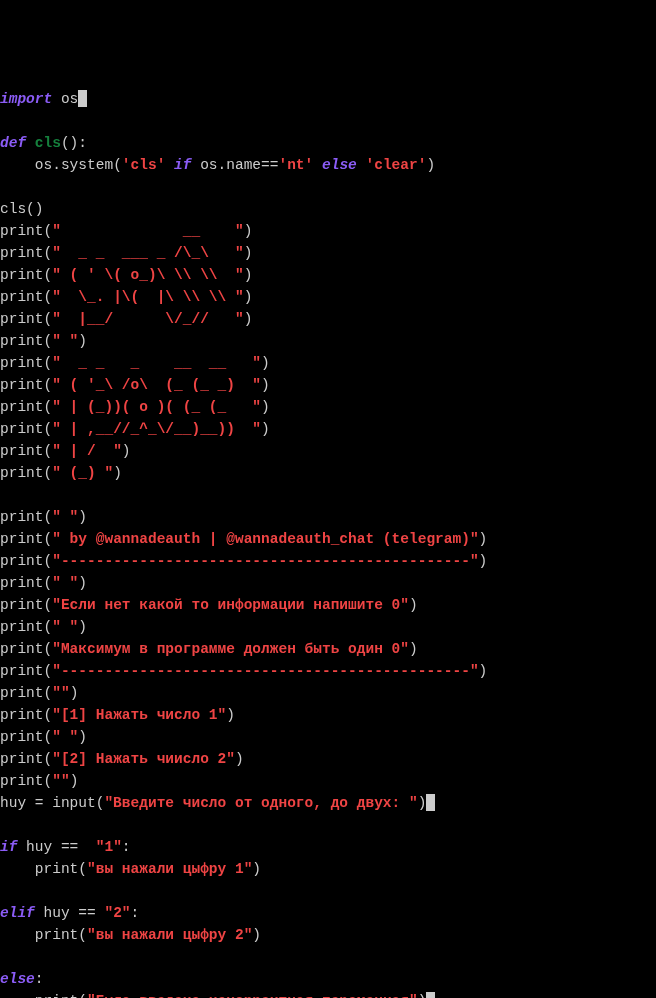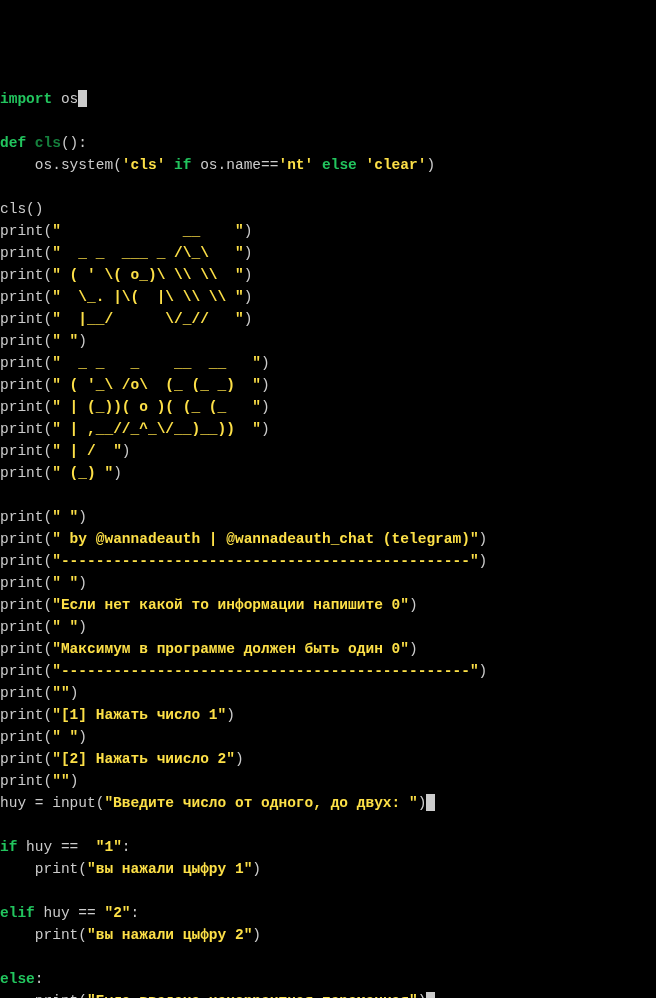--- a/index.html
+++ b/index.html
@@ -17,32 +17,33 @@
       height: 998px;
       overflow: hidden;
       white-space: pre;
       color: #cccccc;
     }
     .line {
       display: block;
       height: 22px;
     }
     .kw-blue {
-      color: #22c55e;
+      color: #8b5cf6;
       font-weight: bold;
+      font-style: italic;
     }
     .kw-cyan {
       color: #15803d;
       font-weight: bold;
     }
     .normal {
       color: #cccccc;
     }
     .str {
-      color: #fde047;
+      color: #ef4444;
       font-weight: bold;
     }
     .cursor {
       background-color: #cccccc;
       display: inline-block;
       width: 9px;
       height: 17px;
       vertical-align: text-bottom;
     }
   </style>

